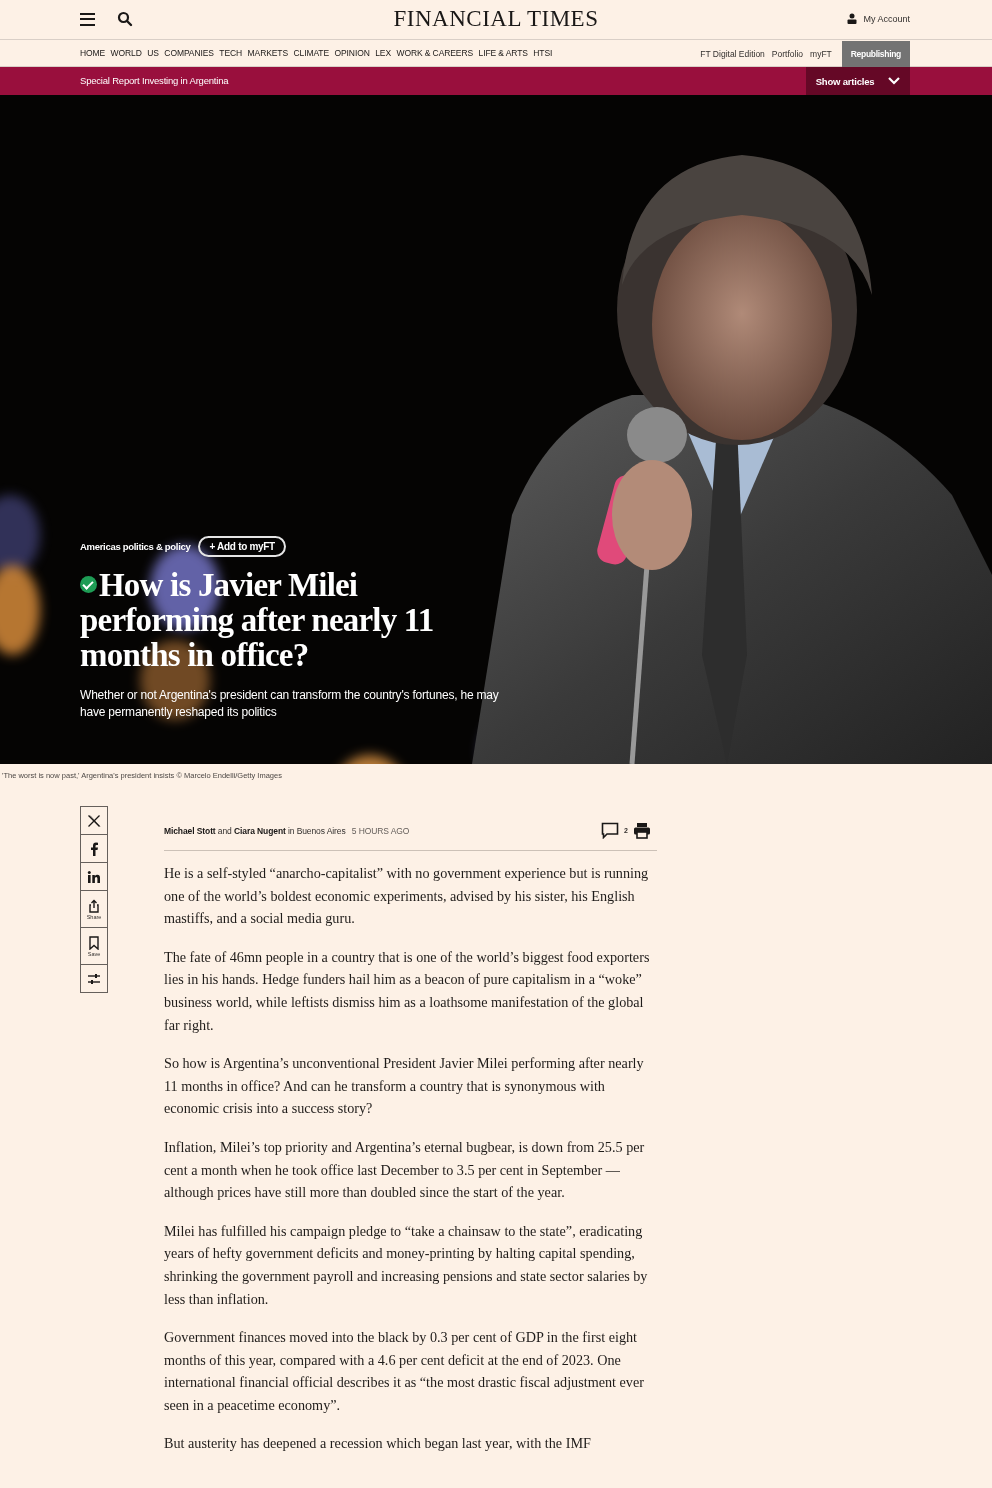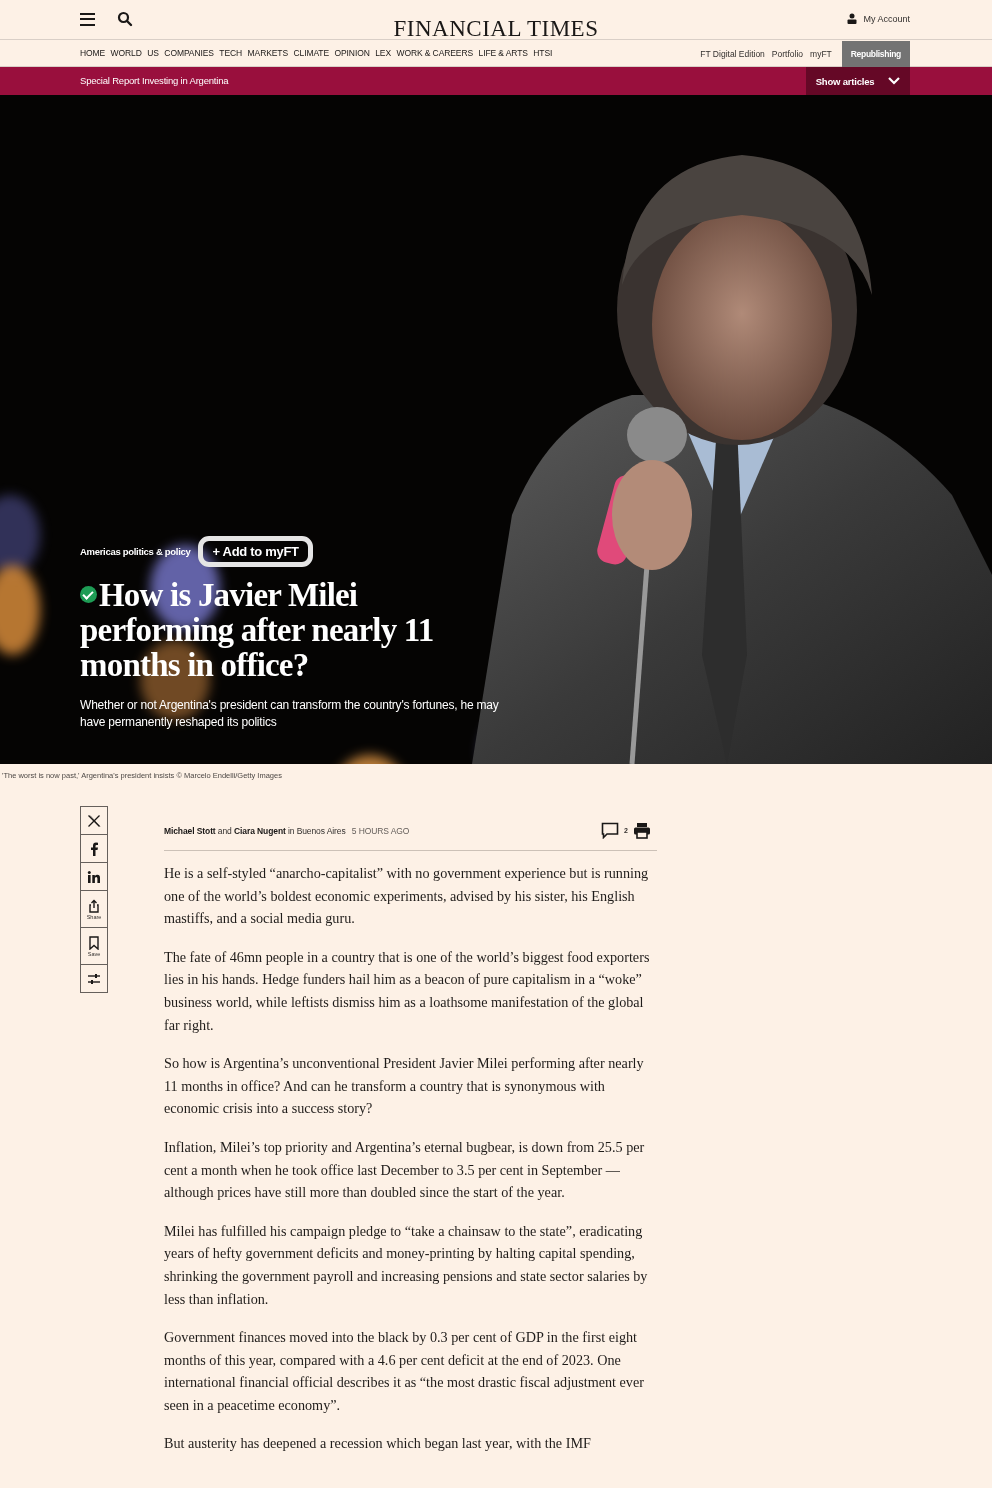--- a/index.html
+++ b/index.html
@@ -5,21 +5,21 @@
   * { box-sizing: border-box; margin: 0; padding: 0; }
   html, body { width: 992px; background: #fdf1e6; }
   body { font-family: "Liberation Sans", sans-serif; color: #33302e; overflow-x: hidden; }
 
   
   .top-header { height: 40px; background: #fdf1e6; border-bottom: 1px solid #d9cfc7; position: relative; }
   .top-header .left { position: absolute; left: 80px; top: 11px; display: flex; gap: 22px; align-items: center; }
   .hamburger { width: 15px; height: 13px; display: flex; flex-direction: column; justify-content: space-between; cursor: pointer; }
   .hamburger span { display: block; height: 2px; background: #1a1817; }
   .search-icon { width: 16px; height: 16px; cursor: pointer; }
-  .masthead { position: absolute; left: 0; right: 0; top: 16px; text-align: center; font-family: "Liberation Serif", serif; font-size: 23px; letter-spacing: 0.5px; color: #1a1817; pointer-events: none; }
+  .masthead { position: absolute; left: 0; right: 0; top: 6px; text-align: center; font-family: "Liberation Serif", serif; font-size: 23px; letter-spacing: 0.5px; color: #1a1817; pointer-events: none; }
   .account { position: absolute; right: 82px; top: 13px; display: flex; align-items: center; gap: 6px; font-size: 9px; color: #33302e; cursor: pointer; }
   .account svg { width: 10px; height: 11px; }
 
   
   .nav { height: 27px; background: #fdf1e6; position: relative; border-bottom: 1px solid #d9cfc7; }
   .nav .links { position: absolute; left: 80px; top: 8px; display: flex; gap: 0; }
   .nav .links a { font-size: 8.5px; color: #1a1817; text-decoration: none; margin-right: 5.5px; letter-spacing: -0.1px; cursor: pointer; }
   .nav .right { position: absolute; right: 82px; top: 0; height: 27px; display: flex; align-items: center; }
   .nav .right a { font-size: 8.5px; color: #33302e; margin-left: 7px; text-decoration: none; cursor: pointer; }
   .nav .right .repub { background: #737373; color: #fff; font-weight: bold; height: 26px; line-height: 26px; padding: 0 9px; margin-left: 10px; letter-spacing: -0.3px; }
@@ -30,21 +30,21 @@
   .special .show { position: absolute; right: 82px; top: 0; height: 28px; width: 104px; background: #650826; display: flex; align-items: center; justify-content: center; gap: 14px; color: #fff; font-size: 9.5px; font-weight: bold; cursor: pointer; letter-spacing: -0.2px; }
   .special .show svg { width: 12px; height: 8px; }
 
   
   .hero { position: relative; height: 669px; background: #050403; overflow: hidden; }
   .bokeh { position: absolute; border-radius: 50%; filter: blur(6px); }
   .person { position: absolute; right: 0; top: 0; width: 560px; height: 669px; }
   .hero-text { position: absolute; left: 80px; top: 441px; width: 420px; color: #fff; }
   .hero-meta { display: flex; align-items: center; gap: 8px; margin-bottom: 11px; }
   .topic { font-size: 9.5px; font-weight: bold; letter-spacing: -0.3px; cursor: pointer; }
-  .addmyft { border: 5px solid #e5e5e5; border-radius: 11px; font-size: 13px; font-weight: bold; padding: 3px 9px; letter-spacing: -0.3px; cursor: pointer; }
+  .addmyft { border: 2px solid #e5e5e5; border-radius: 11px; font-size: 10px; font-weight: bold; padding: 3px 9px; letter-spacing: -0.3px; cursor: pointer; }
   .headline { font-family: "Liberation Serif", serif; font-weight: bold; font-size: 33px; line-height: 35px; letter-spacing: -0.8px; }
   .check { display: inline-block; width: 17px; height: 17px; background: #1e9c55; border-radius: 50%; vertical-align: 3px; margin-right: 2px; position: relative; }
   .check:after { content: ""; position: absolute; left: 5px; top: 3px; width: 4px; height: 8px; border: solid #fff; border-width: 0 2px 2px 0; transform: rotate(45deg); }
   .standfirst { margin-top: 14px; font-size: 12px; line-height: 17px; letter-spacing: -0.2px; }
 
   .caption { font-size: 7.5px; color: #4d4845; padding: 7px 0 0 2px; height: 40px; }
 
   
   .article { position: relative; padding-bottom: 20px; }
   .share-rail { position: absolute; left: 80px; top: 3px; width: 28px; }

